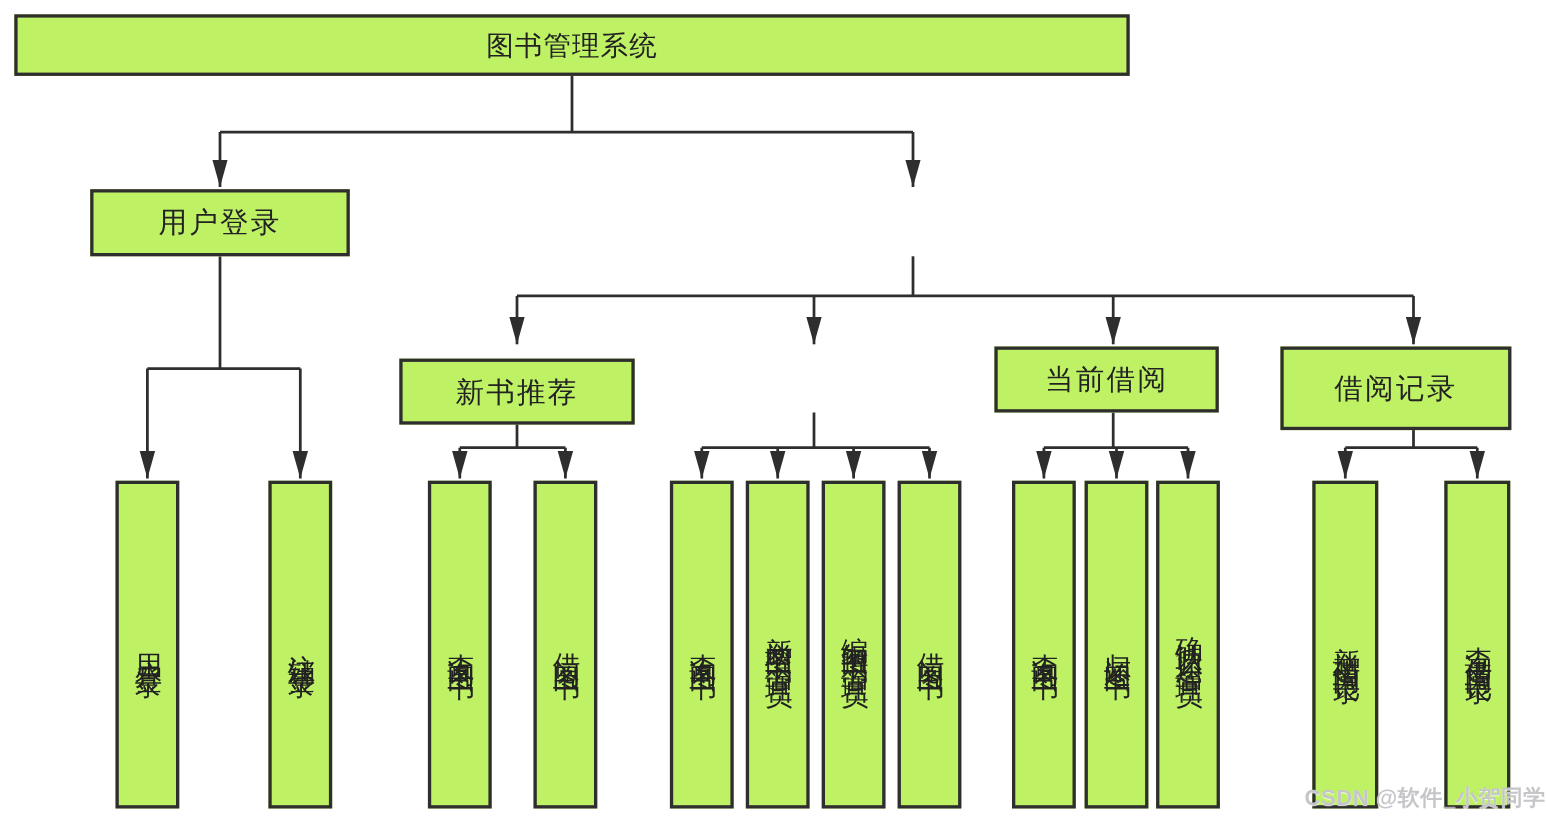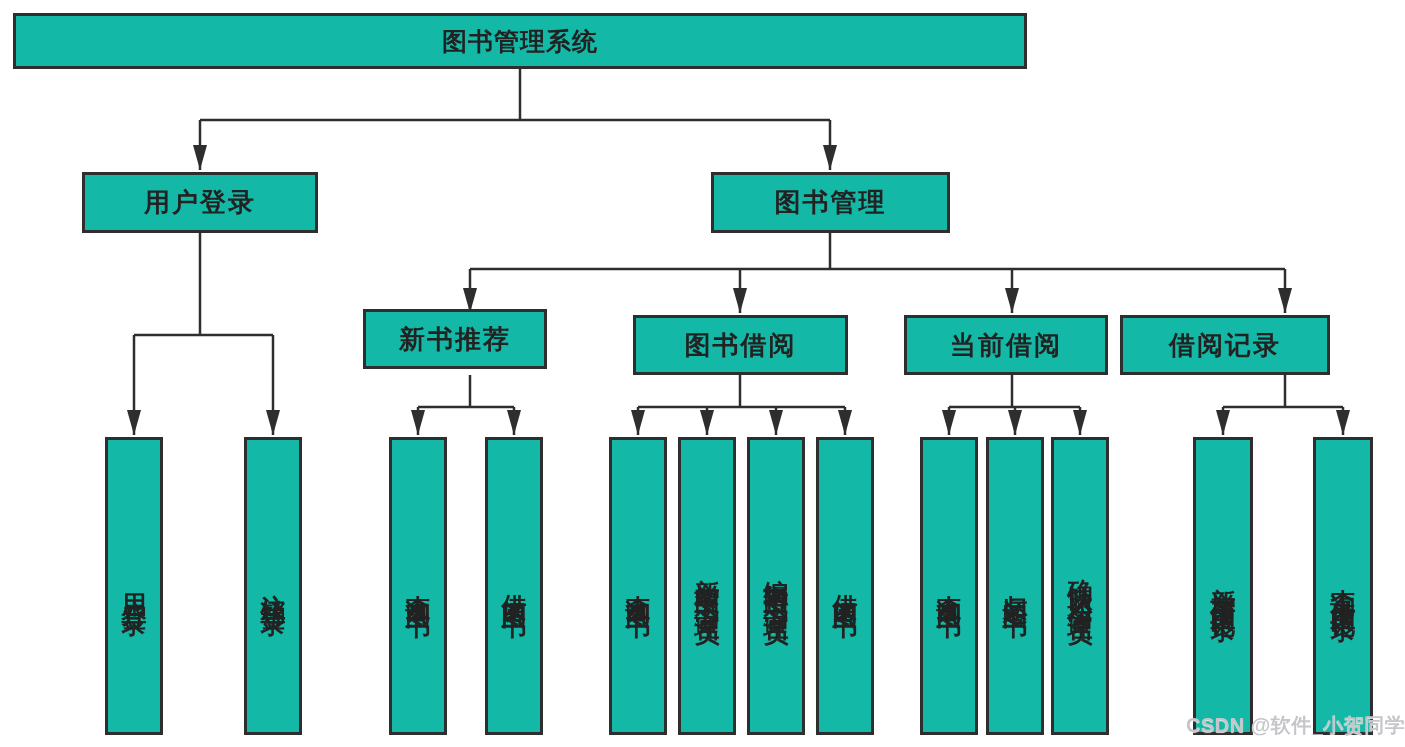--- a/index.html
+++ b/index.html
@@ -15,38 +15,37 @@
     background:var(--bg);
     overflow:hidden;
     font-family:"Liberation Sans","DejaVu Sans",sans-serif;
   }
   svg.connectors{position:absolute;left:0;top:0;width:1405px;height:747px;}
   svg.connectors path.c{stroke:var(--line);stroke-width:2.5;fill:none;}
   svg.connectors .arrowhead{fill:var(--line);}
   .box{
     position:absolute;
     box-sizing:border-box;
-    background:#14b8a6;
+    background:#bef264;
     border:3px solid var(--line);
     display:flex;align-items:center;justify-content:center;
     color:var(--text);
     text-align:center;
     z-index:2;
-    font-weight:bold;
   }
   .h-label{font-size:26px;letter-spacing:2px;white-space:nowrap;}
   .root-box{left:13px;top:13px;width:1014px;height:56px;font-size:25px;letter-spacing:1px;}
   
   .b-user-login{left:82px;top:172px;width:236px;height:61px;}
   .b-book-mgmt{left:711px;top:172px;width:239px;height:61px;}
   
-  .b-new-book{left:363px;top:309px;width:184px;height:60px;}
+  .b-new-book{left:363px;top:326px;width:214px;height:60px;}
   .b-book-borrow{left:633px;top:315px;width:215px;height:60px;}
   .b-current-borrow{left:904px;top:315px;width:204px;height:60px;}
-  .b-borrow-record{left:1120px;top:315px;width:210px;height:60px;}
+  .b-borrow-record{left:1164px;top:315px;width:210px;height:76px;}
   
   .leaf{
     top:437px;width:58px;height:298px;
     writing-mode:vertical-rl;
     text-orientation:mixed;
     font-size:25px;
     letter-spacing:6px;
     line-height:1;
   }
   .l-1{left:105px;}  .l-2{left:244px;}
@@ -130,29 +129,23 @@
     </g>
   </svg>
 
   <div class="box root-box">
     <span>图书管理系统</span>
   </div>
 
   <div class="box b-user-login h-label">
     <span>用户登录</span>
   </div>
-  <div class="box b-book-mgmt h-label">
-    <span>图书管理</span>
-  </div>
 
   <div class="box b-new-book h-label">
     <span>新书推荐</span>
-  </div>
-  <div class="box b-book-borrow h-label">
-    <span>图书借阅</span>
   </div>
   <div class="box b-current-borrow h-label">
     <span>当前借阅</span>
   </div>
   <div class="box b-borrow-record h-label">
     <span>借阅记录</span>
   </div>
 
   <div class="box leaf l-1">
     <span>用户登录</span>

